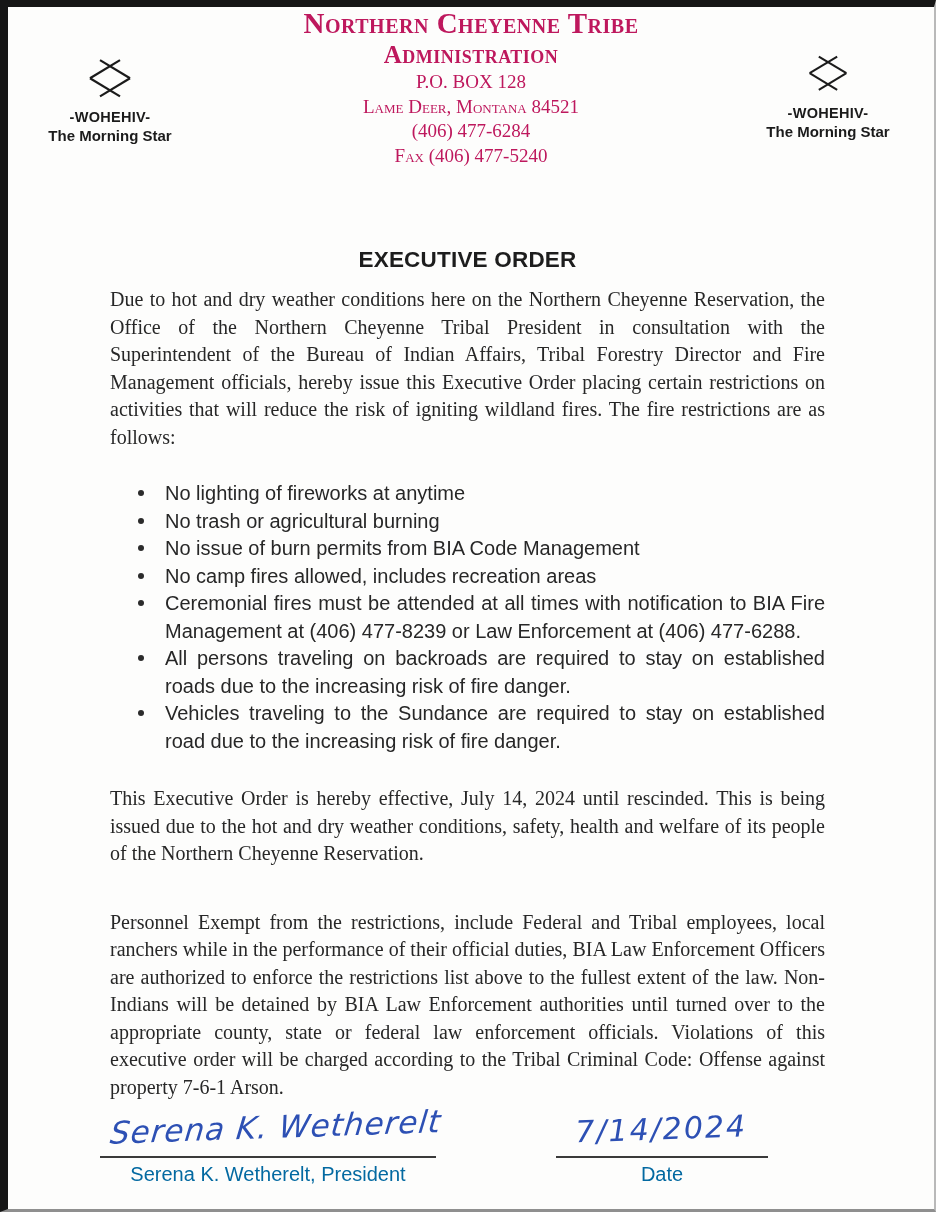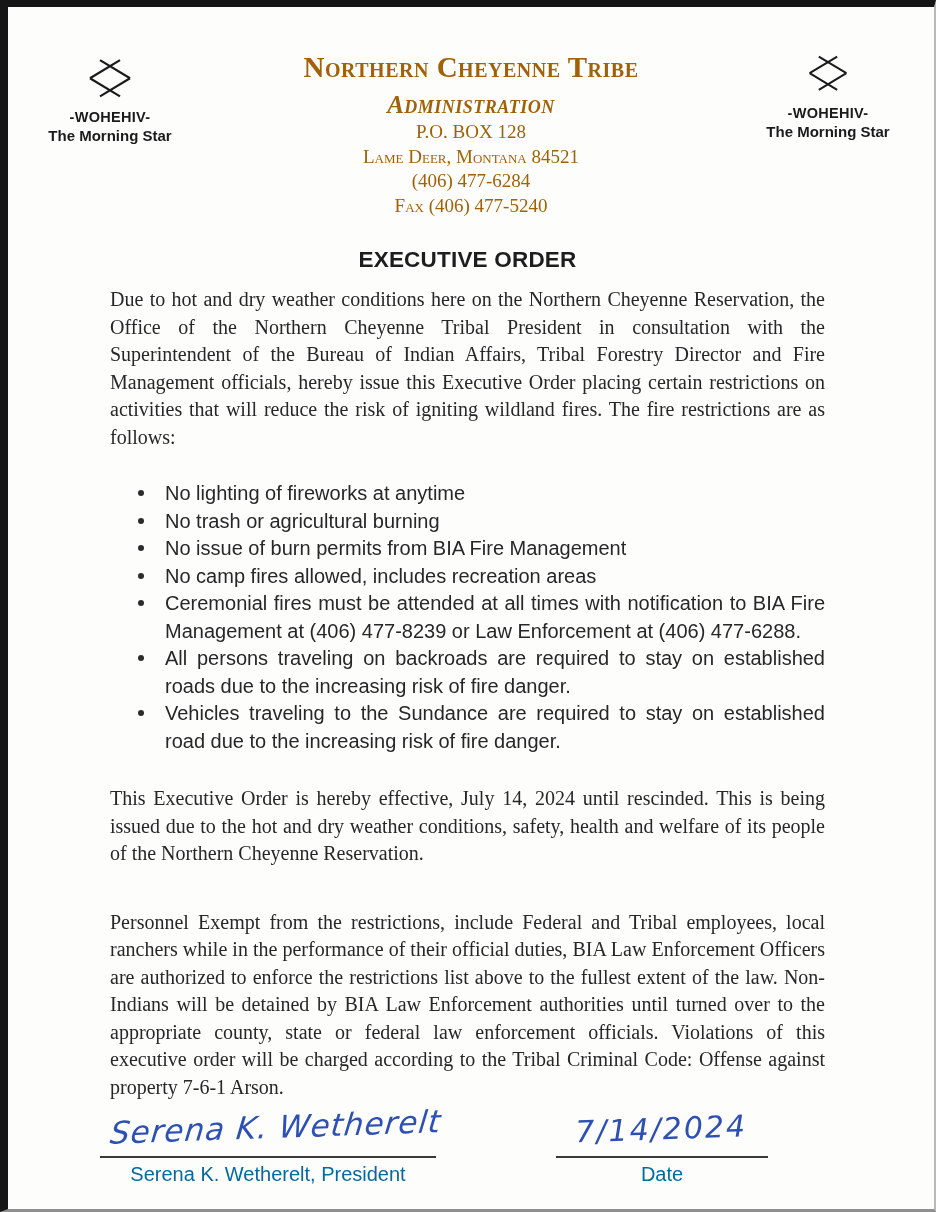--- a/index.html
+++ b/index.html
@@ -17,23 +17,23 @@
     color:#262626;
   }
   
   .letterhead { position:relative; height:208px; }
   .logo-block { position:absolute; width:132px; text-align:center; color:#1b1b1b; }
   .logo-left  { left:36px;  top:46px; }
   .logo-right { right:40px; top:40px; }
   .star-svg { display:block; margin:0 auto; }
   .logo-cap1 { font-size:14.5px; font-weight:bold; margin-top:6px; letter-spacing:.3px; }
   .logo-cap2 { font-size:15px;   font-weight:bold; margin-top:2px; }
-  .lh-center { text-align:center; padding-top:44px; font-family:"Liberation Serif", serif; color:#a16207; }
+  .lh-center { text-align:center; font-family:"Liberation Serif", serif; color:#be185d; }
   .org-name { font-size:29px; font-weight:bold; font-variant:small-caps; letter-spacing:.5px; }
-  .org-dept { font-size:25px; font-weight:bold; font-variant:small-caps; letter-spacing:.5px; margin-top:7px;font-style:italic; }
+  .org-dept { font-size:25px; font-weight:bold; font-variant:small-caps; letter-spacing:.5px; margin-top:1px; }
   .addr-line { font-size:19px; line-height:22.5px; margin-top:2px;text-align:center; }
   .sc { font-variant:small-caps; }
   
   .doc-body { padding:0 109px 0 102px; }
   .doc-title { text-align:center; font-size:22.5px; font-weight:bold; color:#1d1d1d; margin:32px 0 13px 0; letter-spacing:.2px; }
   .para { font-size:20px; line-height:27.5px; text-align:justify; color:#272727;font-family:Liberation Serif, serif; }
   .restrictions { list-style:none; margin-top:29px; margin-left:28px; }
   .restrictions li { display:flex; font-size:20px; line-height:27.5px; }
   .dot { flex:none; width:27px; padding-top:10px; }
   .dot i { display:block; width:6px; height:6px; border-radius:50%; background:#2b2b2b; }
@@ -117,21 +117,21 @@
       <li>
         <span class="dot">
             <i></i>
           </span>
         <span class="li-text">No trash or agricultural burning</span>
       </li>
       <li>
         <span class="dot">
             <i></i>
           </span>
-        <span class="li-text">No issue of burn permits from BIA Fire Management</span>
+        <span class="li-text">No issue of burn permits from BIA Code Management</span>
       </li>
       <li>
         <span class="dot">
             <i></i>
           </span>
         <span class="li-text">No camp fires allowed, includes recreation areas</span>
       </li>
       <li>
         <span class="dot">
             <i></i>

